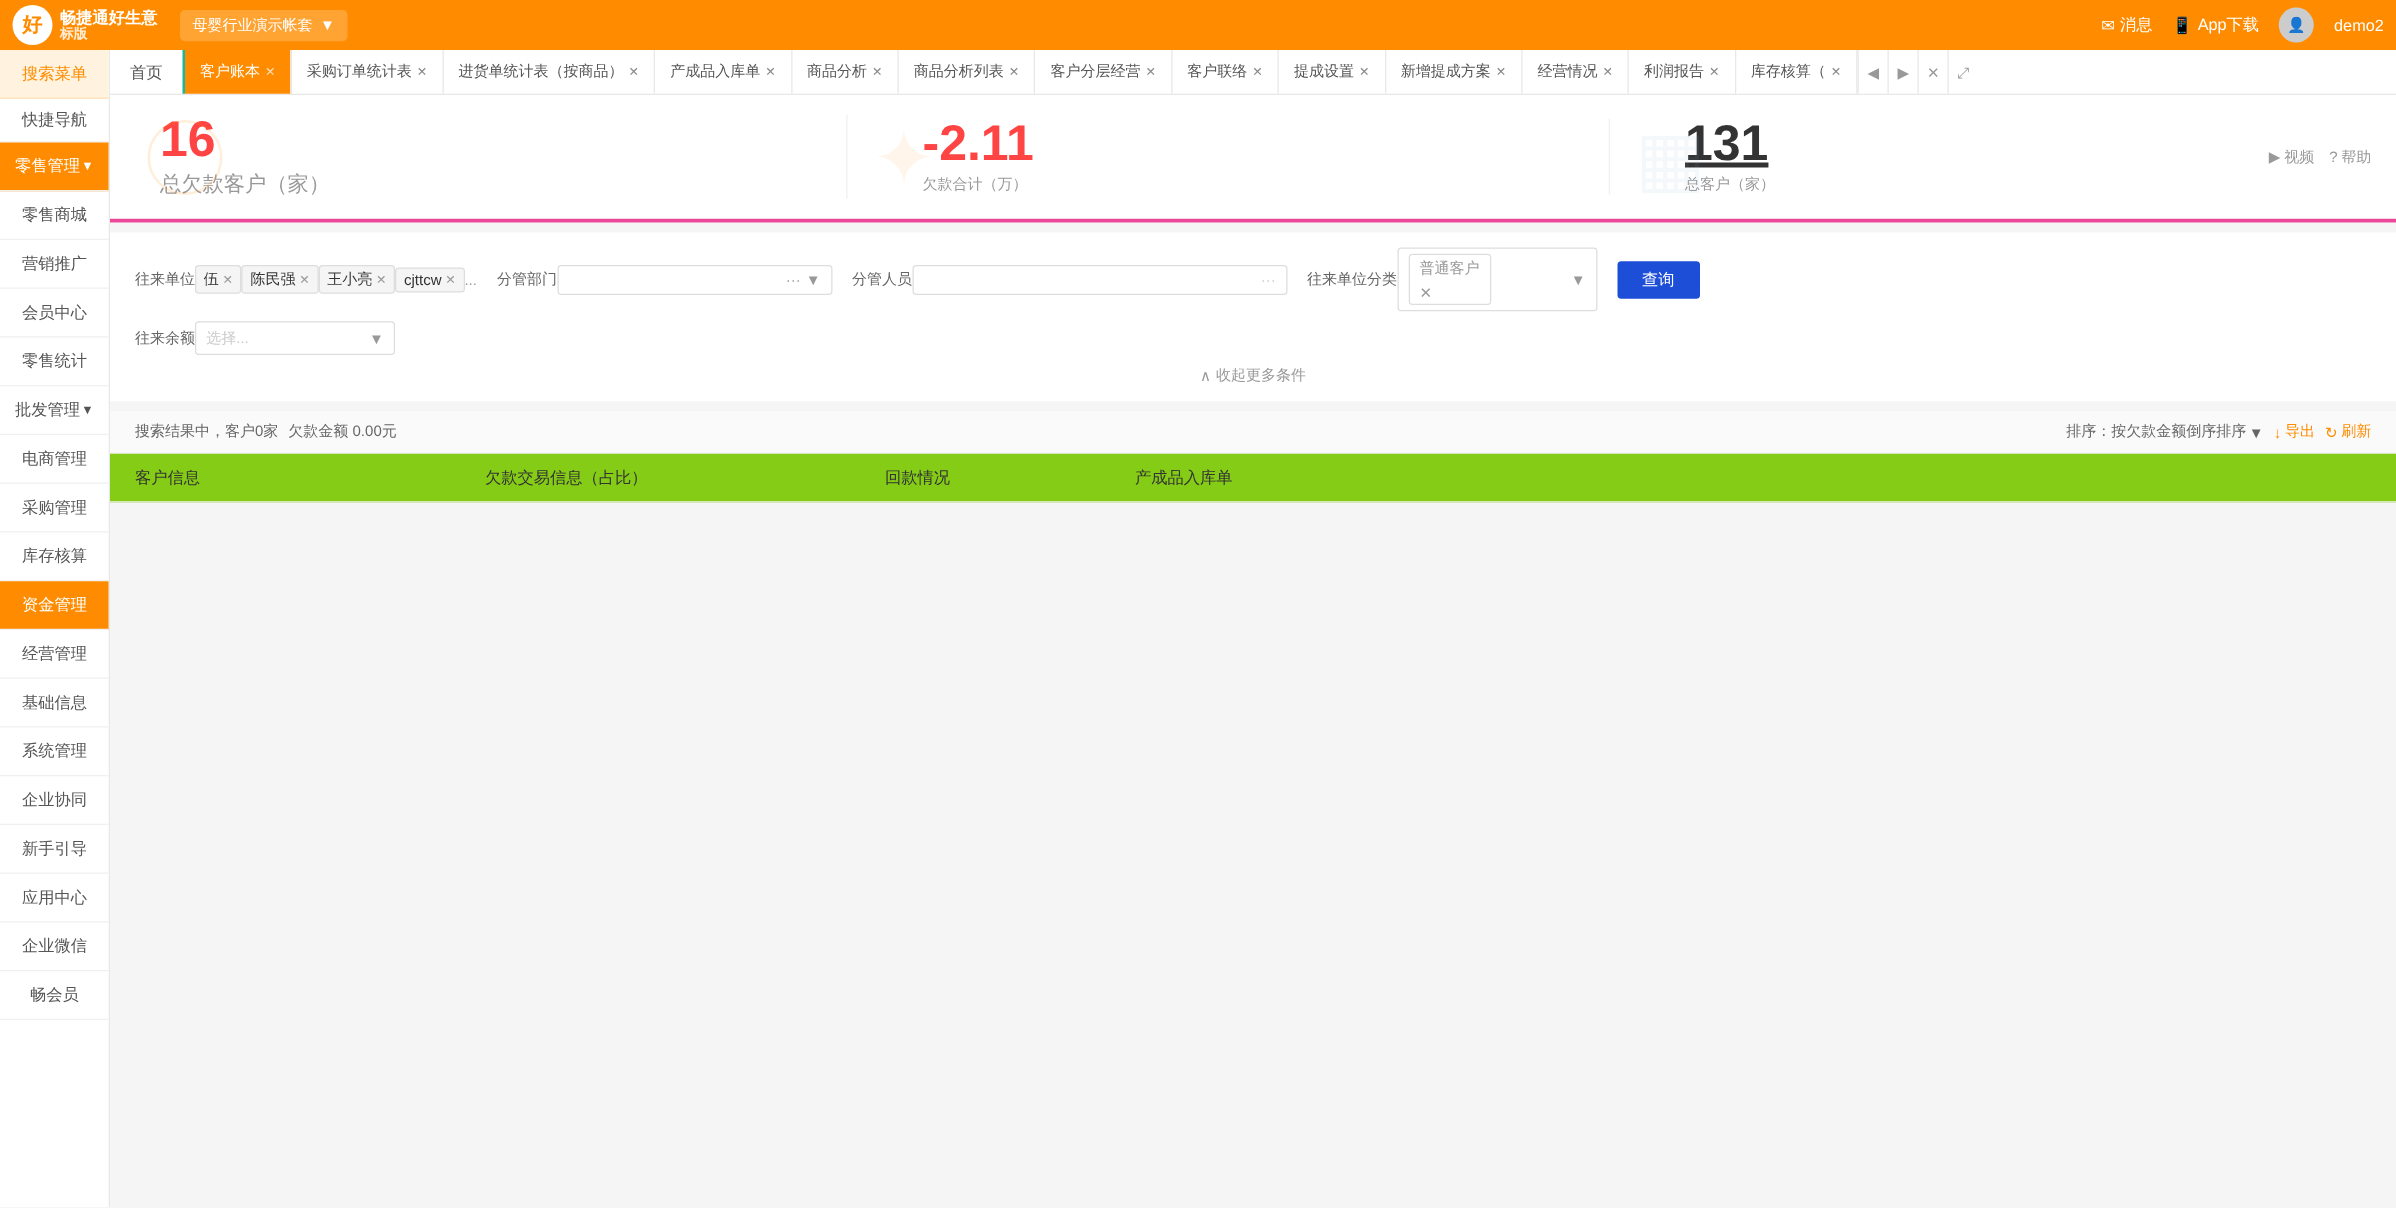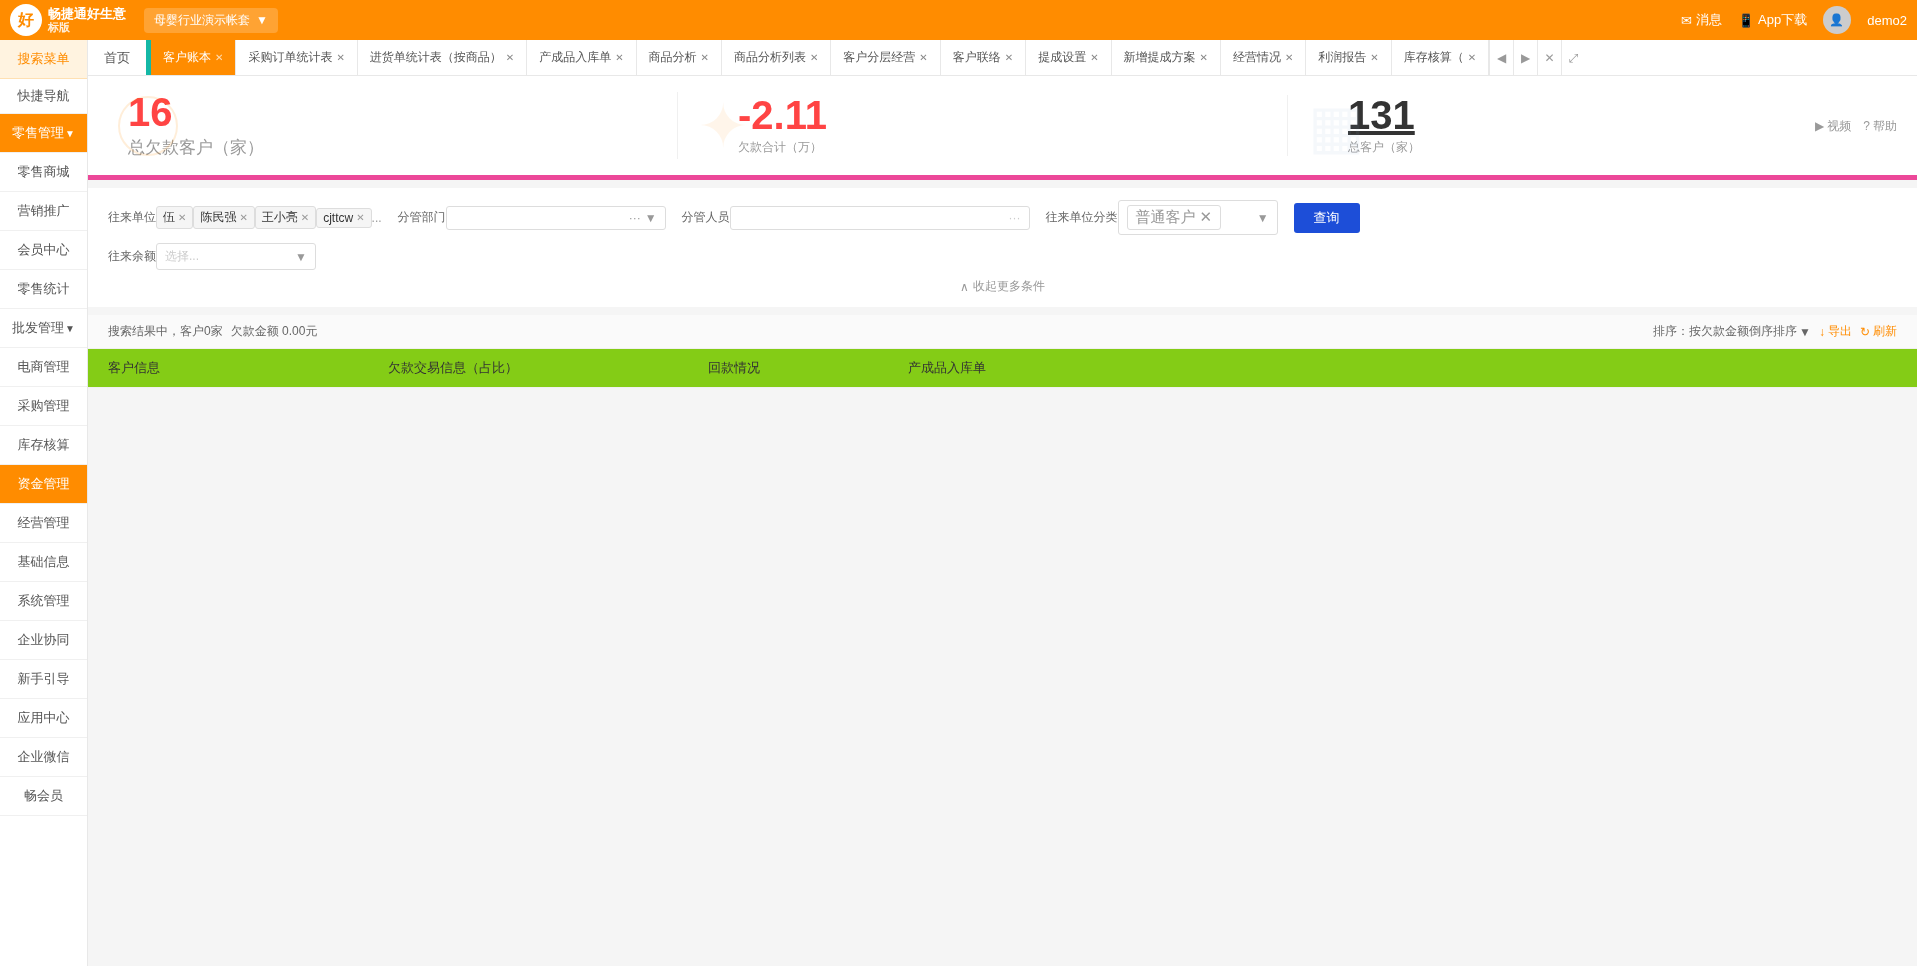--- a/index.html
+++ b/index.html
@@ -29,43 +29,43 @@
     .sidebar-item.has-arrow { justify-content: space-between; padding-left: 12px; padding-right: 12px; }
 
     
     .content-area { flex: 1; display: flex; flex-direction: column; overflow: hidden; background: #f5f5f5; }
 
     
     .tab-bar { display: flex; align-items: center; background: #fff; border-bottom: 1px solid #e8e8e8; height: 36px; flex-shrink: 0; overflow: hidden; }
     .tab-item { display: flex; align-items: center; padding: 0 12px; height: 36px; font-size: 12px; cursor: pointer; border-right: 1px solid #e8e8e8; white-space: nowrap; gap: 4px; color: #555; flex-shrink: 0; }
     .tab-item.active { background: #ff8c00; color: #fff; }
     .tab-item .close-icon { font-size: 10px; color: inherit; opacity: 0.7; }
-    .tab-bar-home { padding: 0 16px; height: 40px; display: flex; align-items: center; font-size: 13px; color: #555; cursor: pointer; border-right: 5px solid #14b8a6; flex-shrink: 0; }
+    .tab-bar-home { padding: 0 16px; height: 40px; display: flex; align-items: center; font-size: 13px; color: #555; cursor: pointer; border-right: 2px solid #14b8a6; flex-shrink: 0; }
     .tab-nav-btn { width: 24px; height: 36px; display: flex; align-items: center; justify-content: center; cursor: pointer; color: #999; font-size: 12px; border-left: 1px solid #e8e8e8; flex-shrink: 0; }
 
     
     .page-content { flex: 1; overflow-y: auto; padding: 0; background: #f5f5f5; }
 
     
-    .stats-bar { display: flex; align-items: center; background: #fff; padding: 16px 20px; margin-bottom: 8px; gap: 0; border-bottom: 5px solid #ec4899; position: relative; }
+    .stats-bar { display: flex; align-items: center; background: #fff; padding: 16px 20px; margin-bottom: 8px; gap: 0; border-bottom: 3px solid #ec4899; position: relative; }
     .page-top-actions { position: absolute; right: 20px; top: 50%; transform: translateY(-50%); display: flex; gap: 12px; align-items: center; }
     .action-link { color: #999; font-size: 12px; cursor: pointer; display: flex; align-items: center; gap: 3px; }
 
     
     .filter-area { background: #fff; padding: 12px 20px; margin-bottom: 8px; }
     .filter-row { display: flex; align-items: center; flex-wrap: wrap; gap: 0; margin-bottom: 8px; }
     .filter-label { font-size: 12px; color: #666; white-space: nowrap; }
     .filter-tag { display: inline-flex; align-items: center; background: #f5f5f5; border: 1px solid #ddd; border-radius: 3px; padding: 2px 6px; font-size: 12px; gap: 3px; }
     .filter-tag .remove { color: #999; cursor: pointer; font-size: 10px; }
     .filter-more { color: #999; cursor: pointer; font-size: 12px; }
     .filter-select { display: flex; align-items: center; border: 1px solid #ddd; border-radius: 3px; padding: 4px 8px; font-size: 12px; min-width: 180px; cursor: pointer; gap: 4px; color: #999; }
     .filter-select .arrow { margin-left: auto; }
     .filter-input-wide { display: flex; align-items: center; border: 1px solid #ddd; border-radius: 3px; padding: 4px 8px; font-size: 12px; min-width: 300px; cursor: pointer; gap: 4px; color: #999; }
     .filter-collapse { display: flex; align-items: center; justify-content: center; color: #999; font-size: 12px; cursor: pointer; gap: 4px; margin-top: 4px; }
-    .selected-tag { display: inline-flex; align-items: flex-start; background: #fff; border: 1px solid #ddd; border-radius: 3px; padding: 2px 8px; font-size: 15px; gap: 4px; }
+    .selected-tag { display: inline-flex; align-items: flex-start; background: #fff; border: 1px solid #ddd; border-radius: 3px; padding: 2px 8px; font-size: 12px; gap: 4px; flex-direction: column; }
     .selected-tag .x { color: #999; cursor: pointer; }
 
     
     .result-bar { display: flex; align-items: center; padding: 8px 20px; background: #fafafa; border-bottom: 1px solid #f0f0f0; font-size: 12px; color: #666; gap: 8px; }
     .result-bar-right { margin-left: auto; display: flex; align-items: center; gap: 8px; }
     .sort-btn { color: #666; font-size: 12px; cursor: pointer; display: flex; align-items: center; gap: 2px; }
     .icon-btn { color: #ff8c00; font-size: 12px; cursor: pointer; display: flex; align-items: center; gap: 3px; }
 
     
     .data-table { width: 100%; background: #fff; }

